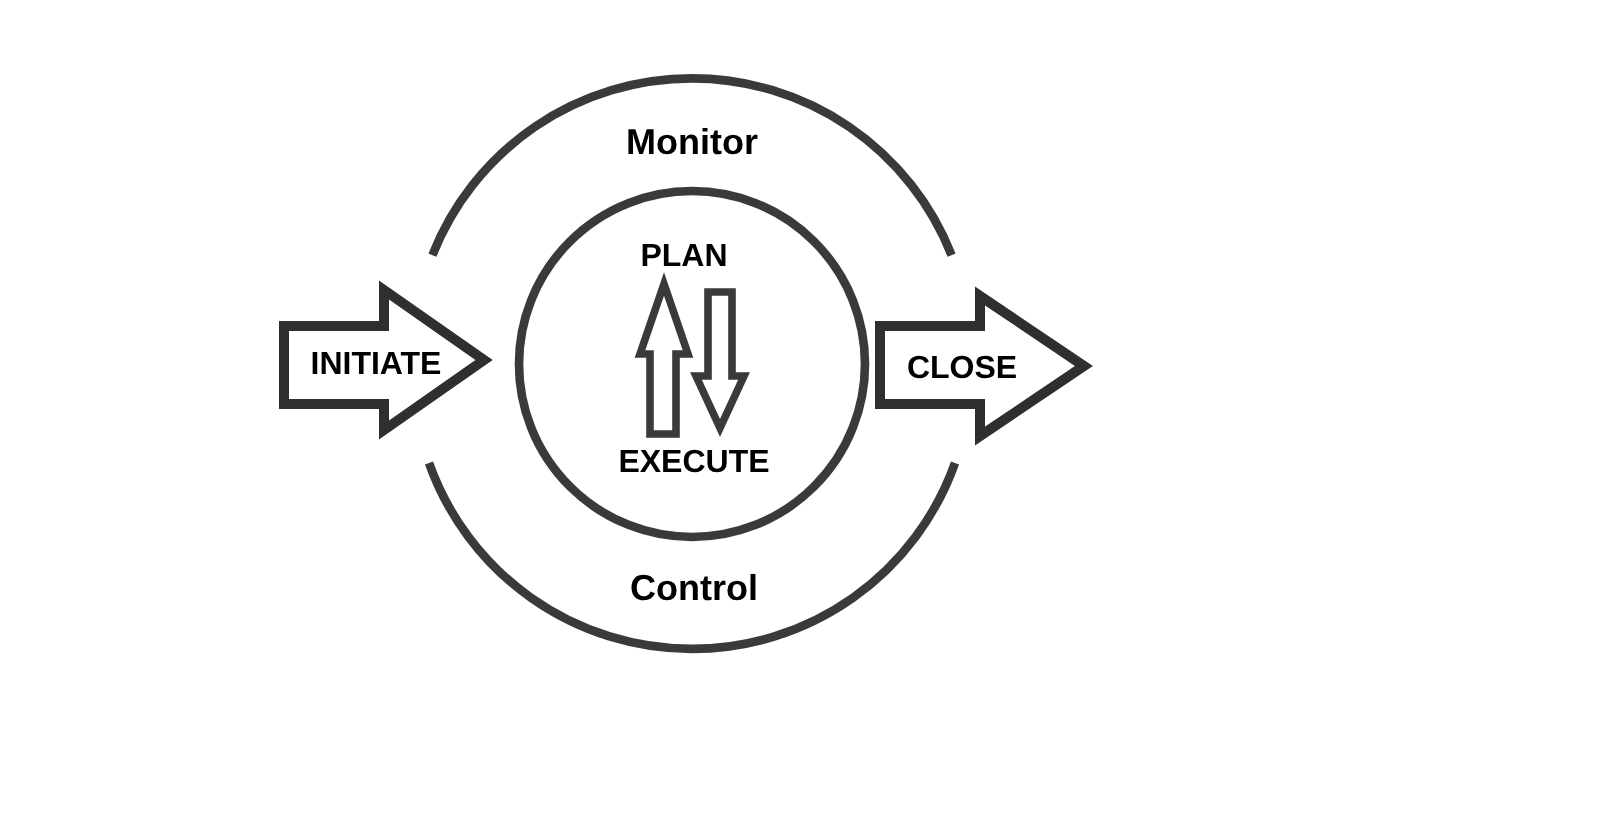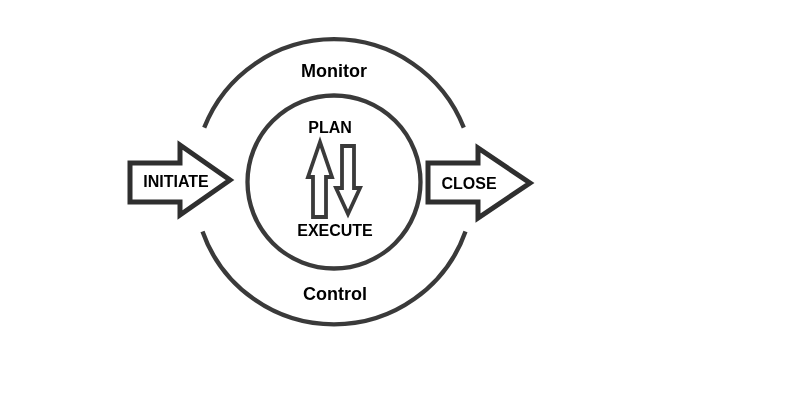--- a/index.html
+++ b/index.html
@@ -7,20 +7,21 @@
     padding: 0;
     background: #ffffff;
   }
   .canvas {
     position: relative;
     width: 676px;
     height: 407px;
     background: #ffffff;
     overflow: hidden;
     font-family: "Liberation Sans", sans-serif;
+    padding-left: 12px;
   }
   svg text {
     font-family: "Liberation Sans", "DejaVu Sans", sans-serif;
     font-weight: bold;
   }
   .label-lg { font-size: 18px; }
   .label-md { font-size: 16px; }
   .shape-stroke { fill: none; }
   .shape-filled { fill: #ffffff; }
 </style>

